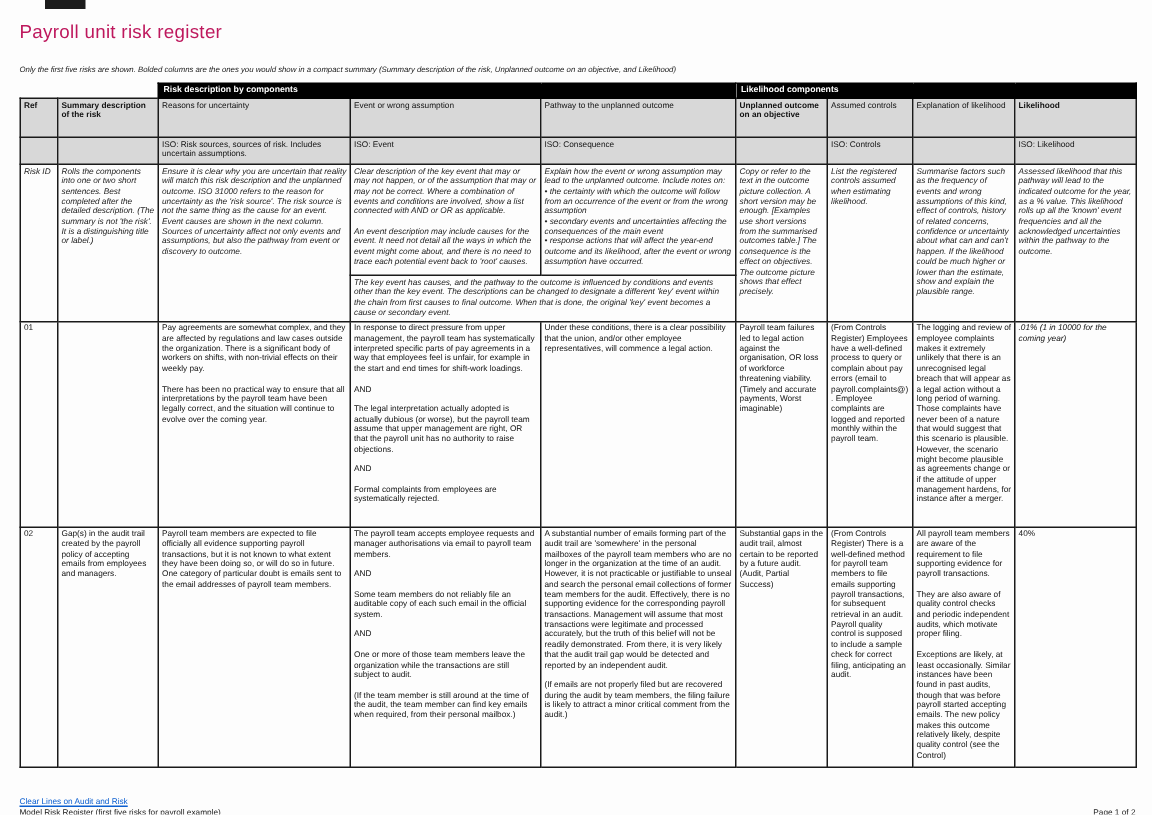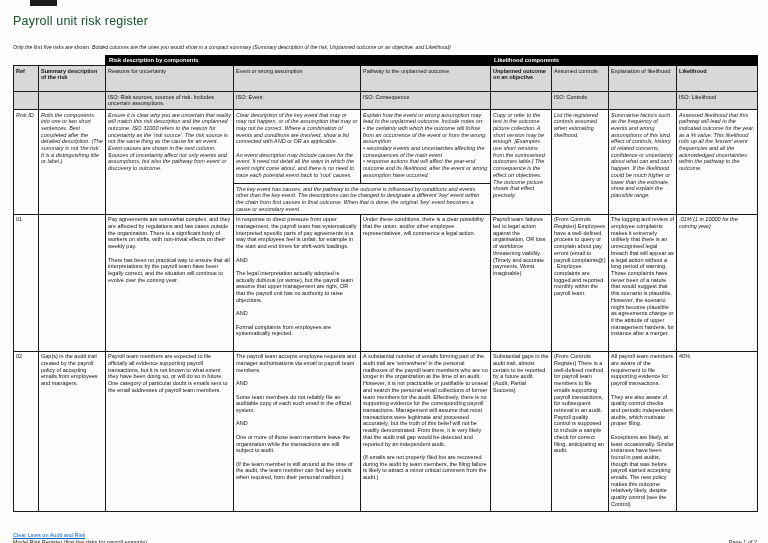--- a/index.html
+++ b/index.html
@@ -6,21 +6,21 @@
   html, body {
     width: 768px; height: 543px;
     background: #fdfdfd;
     font-family: "Liberation Sans", sans-serif;
     color: #111;
     overflow: hidden;
   }
   .page { position: relative; width: 768px; height: 543px; padding: 14px 11px 0 13px; }
   .top-fragment { position: absolute; left: 30px; top: 0; width: 27px; height: 6px; background: #1c1c1c; }
   h1.title {
-    font-size: 12.5px; font-weight: 400; color: #14532d;
+    font-size: 12.5px; font-weight: 400; color: #be185d;
     letter-spacing: 0.2px; margin-bottom: 16px;
   }
   .subtitle {
     font-size: 5.2px; font-style: italic; color: #1a1a1a;
     margin-bottom: 5px; white-space: nowrap;
   }
   table.register {
     border-collapse: collapse; table-layout: fixed; width: 744px;
   }
   table.register td, table.register th {

